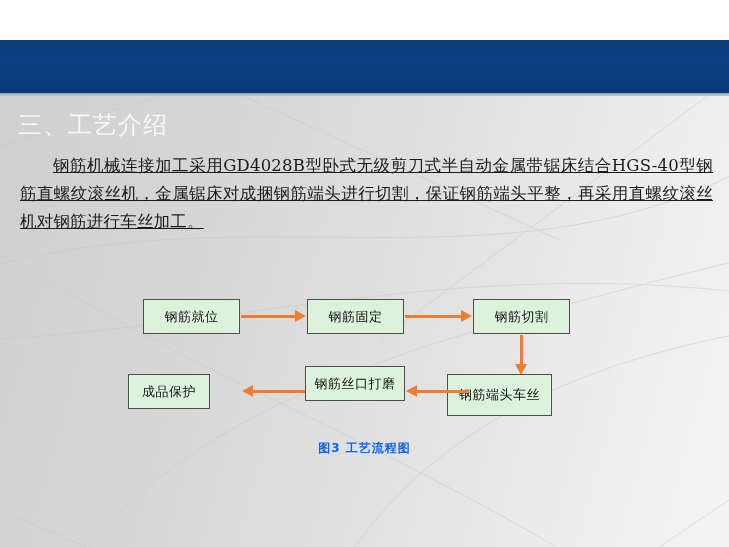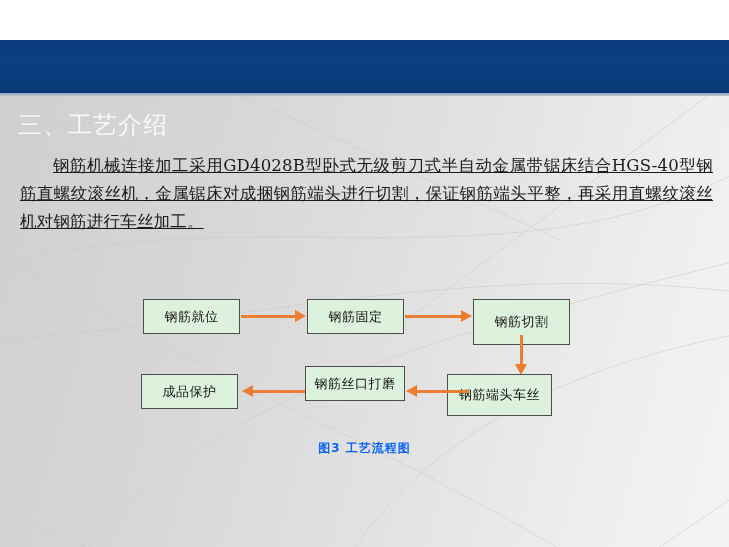--- a/index.html
+++ b/index.html
@@ -169,36 +169,36 @@
     <div class="node" style="left:143px; top:259px; width:97px; height:35px;">钢筋就位</div>
 
     <div class="arrow-line arrow-h" style="left:241px; top:275px; width:54px;"></div>
     <div class="arrow-head head-right" style="left:295px; top:270px;"></div>
 
     <div class="node" style="left:307px; top:259px; width:97px; height:35px;text-align:center;">钢筋固定</div>
 
     <div class="arrow-line arrow-h" style="left:405px; top:275px; width:56px;"></div>
     <div class="arrow-head head-right" style="left:461px; top:270px;"></div>
 
-    <div class="node" style="left:473px; top:259px; width:97px; height:46px;text-align:center;">钢筋切割</div>
+    <div class="node" style="left:473px; top:259px; width:97px; height:35px;text-align:center;">钢筋切割</div>
 
     <div class="arrow-line arrow-v" style="left:520px; top:295px; height:30px;"></div>
     <div class="arrow-head head-down" style="left:515px; top:324px;"></div>
 
     <div class="node" style="left:447px; top:334px; width:105px; height:42px;">钢筋端头车丝</div>
 
     <div class="arrow-line arrow-h" style="left:417px; top:350px; width:52px;"></div>
     <div class="arrow-head head-left" style="left:406px; top:345px;"></div>
 
     <div class="node" style="left:305px; top:326px; width:100px; height:35px;">钢筋丝口打磨</div>
 
     <div class="arrow-line arrow-h" style="left:253px; top:350px; width:52px;"></div>
     <div class="arrow-head head-left" style="left:242px; top:345px;"></div>
 
-    <div class="node" style="left:141px; top:334px; width:97px; height:35px;">成品保护</div>
+    <div class="node" style="left:128px; top:334px; width:82px; height:35px;">成品保护</div>
   </div>
 
   <div class="caption">图3  工艺流程图</div>
 
   <div class="band-bottom-edge"></div>
   <div class="band-bottom"></div>
 
 </div>
 
 </body></html>

